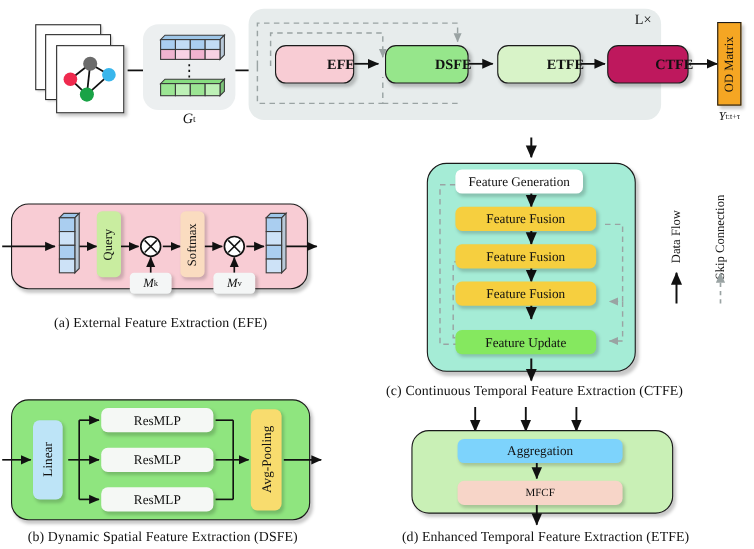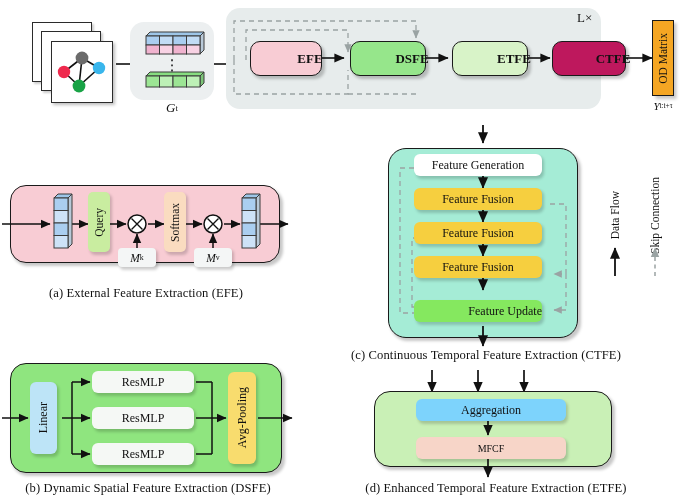--- a/index.html
+++ b/index.html
@@ -295,33 +295,33 @@
 </svg>
 
 <svg width="20" height="190" class="abs" style="left:473px;top:150px;">
   <line x1="10" y1="24" x2="10" y2="38" stroke="#111" stroke-width="1.8" marker-end="url(#ah4)"></line>
   <line x1="10" y1="58" x2="10" y2="72" stroke="#111" stroke-width="1.8" marker-end="url(#ah4)"></line>
   <line x1="10" y1="92" x2="10" y2="106" stroke="#111" stroke-width="1.8" marker-end="url(#ah4)"></line>
   <line x1="10" y1="126" x2="10" y2="140" stroke="#111" stroke-width="1.8" marker-end="url(#ah4)"></line>
   <line x1="10" y1="176" x2="10" y2="196" stroke="#111" stroke-width="1.8" marker-end="url(#ah4)"></line>
 </svg>
 
-<div class="abs ctr lsh" style="left:414px;top:154px;width:128px;height:22px;background:#ffffff;border-radius:6px;font-size:12px;">
+<div class="abs ctr lsh" style="left:414px;top:154px;width:116px;height:22px;background:#ffffff;border-radius:6px;font-size:12px;">
   <span>Feature Generation</span>
 </div>
 <div class="abs ctr lsh" style="left:414px;top:188px;width:128px;height:22px;background:#f6cf3f;border-radius:6px;font-size:12px;">
   <span>Feature Fusion</span>
 </div>
 <div class="abs ctr lsh" style="left:414px;top:222px;width:128px;height:22px;background:#f6cf3f;border-radius:6px;font-size:12px;">
   <span>Feature Fusion</span>
 </div>
 <div class="abs ctr lsh" style="left:414px;top:256px;width:128px;height:22px;background:#f6cf3f;border-radius:6px;font-size:12px;">
   <span>Feature Fusion</span>
 </div>
-<div class="abs ctr lsh" style="left:414px;top:300px;width:128px;height:22px;background:#85e85f;border-radius:6px;font-size:12px;justify-content:flex-end;">
+<div class="abs ctr lsh" style="left:414px;top:300px;width:128px;height:22px;background:#85e85f;border-radius:6px;font-size:12px;">
   <span>Feature Update</span>
 </div>
 
 <div class="abs ctr cap" style="left:330px;top:346px;width:312px;height:18px;">(c) Continuous Temporal Feature Extraction (CTFE)</div>
 
 <div class="abs" style="left:598px;top:150px;width:80px;height:130px;">
   <div class="abs ctr" style="left:4px;top:0px;width:26px;height:130px;">
     <span class="vert" style="font-size:11.5px;">Data Flow</span>
   </div>
   <div class="abs ctr" style="left:44px;top:0px;width:26px;height:130px;">

